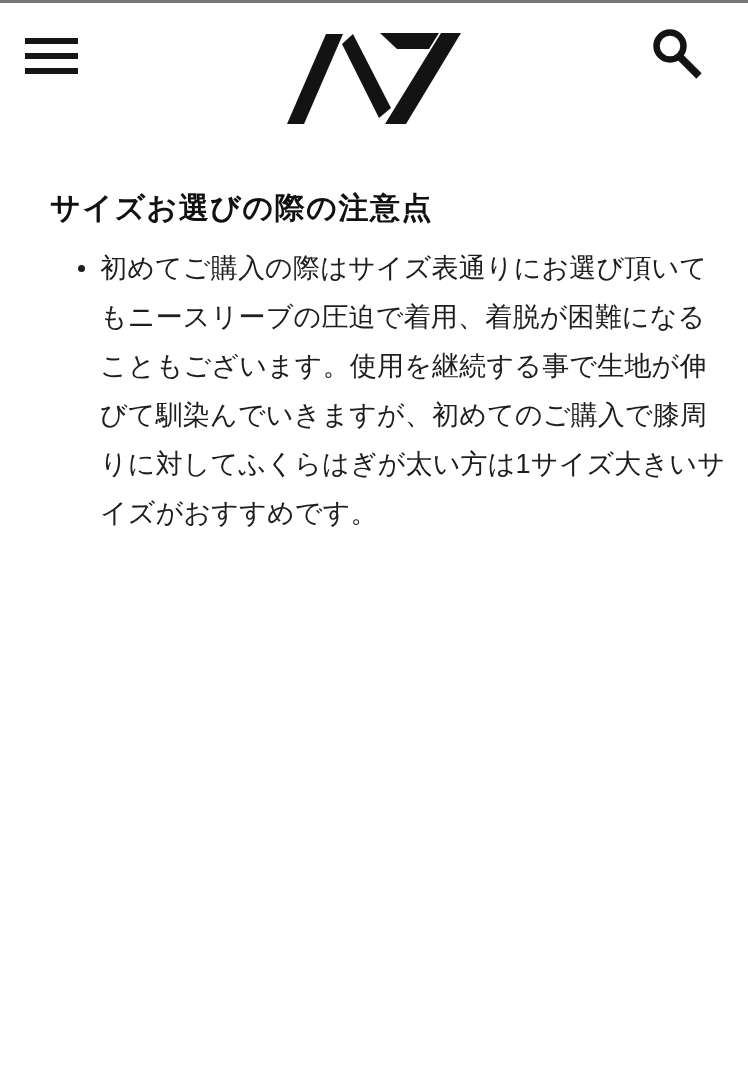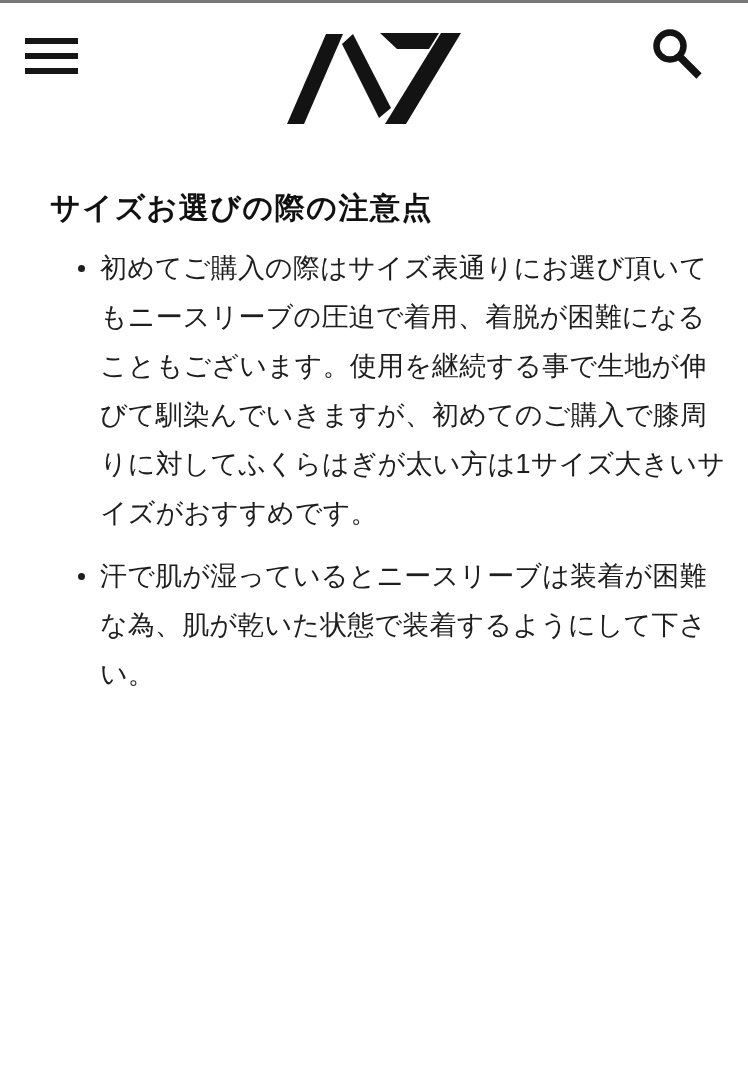--- a/index.html
+++ b/index.html
@@ -121,22 +121,17 @@
 
     <ul class="notes-list">
       <li>
         <span class="li-text">初めてご購入の際はサイズ表通りにお選び頂いて
 もニースリーブの圧迫で着用、着脱が困難になる
 こともございます。使用を継続する事で生地が伸
 びて馴染んでいきますが、初めてのご購入で膝周
 りに対してふくらはぎが太い方は1サイズ大きいサ
 イズがおすすめです。</span>
       </li>
-      <li>
-        <span class="li-text">汗で肌が湿っているとニースリーブは装着が困難
-な為、肌が乾いた状態で装着するようにして下さ
-い。</span>
-      </li>
     </ul>
 
   </main>
 
 </div>
 
 </body></html>

